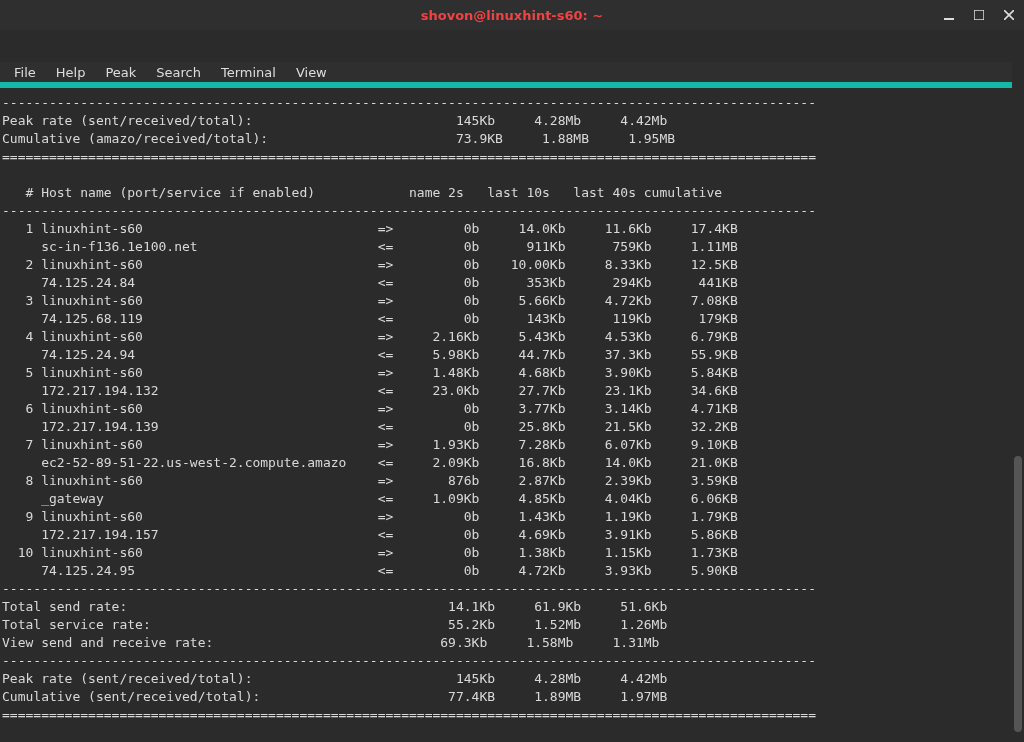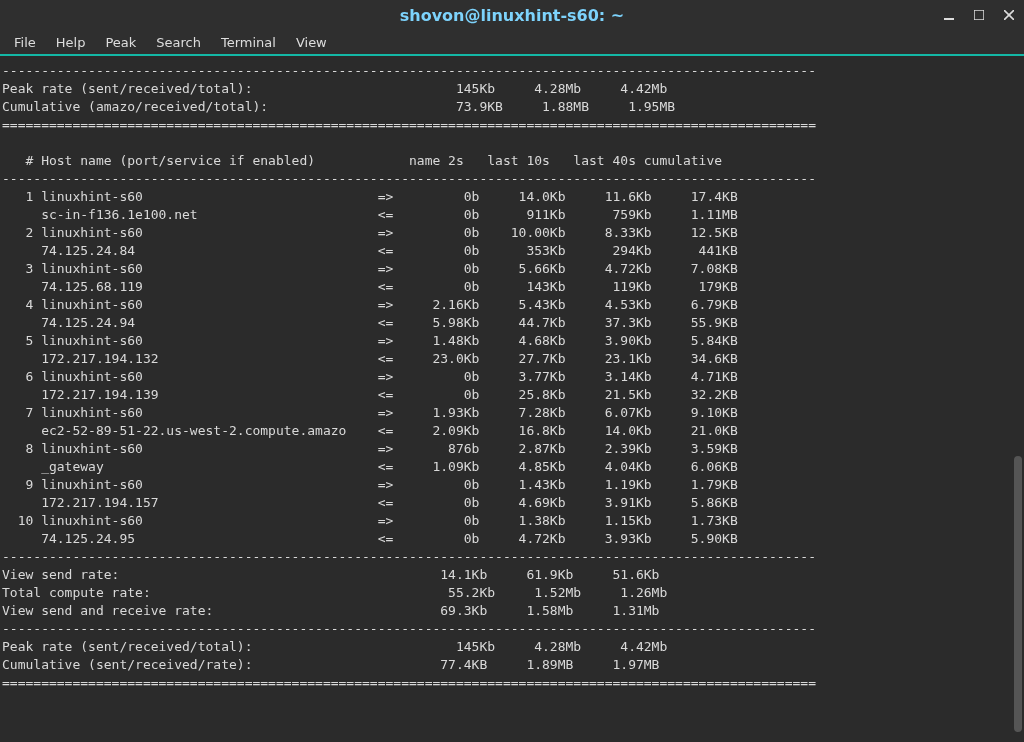--- a/index.html
+++ b/index.html
@@ -8,28 +8,28 @@
     font-family: "DejaVu Sans Mono", "Liberation Mono", monospace;
     font-size: 13px;
     color: #d0d0d0;
     width: 1024px;
     height: 742px;
     overflow: hidden;
     position: relative;
   }
   .titlebar {
     background: #2f2f2f;
-    color: #7dd3fc;
+    color: #ef4444;
     height: 30px;
     display: flex;
     align-items: center;
     justify-content: center;
     position: relative;
     font-family: "DejaVu Sans", sans-serif;
-    font-size: 16px;
+    font-size: 13px;
     font-weight: bold;
   }
   .titlebar .controls {
     position: absolute;
     right: 6px;
     top: 0;
     height: 100%;
     display: flex;
     align-items: center;
     gap: 12px;
@@ -48,21 +48,22 @@
   .menubar {
     background: #2f2f2f;
     height: 26px;
     display: flex;
     align-items: center;
     padding: 0 4px;
     gap: 0;
     font-family: "DejaVu Sans", sans-serif;
     font-size: 13px;
     color: #ddd;
-    border-bottom: 2px solid #14b8a6;
+    border-bottom: 6px solid #14b8a6;
+    margin-top: 32px;
   }
   .menubar .mitem {
     padding: 3px 10px;
     cursor: pointer;
   }
   .terminal {
     background: #2b2b2b;
     padding: 6px 2px 2px 2px;
     white-space: pre;
     font-family: "DejaVu Sans Mono", "Liberation Mono", monospace;
@@ -146,24 +147,24 @@
 <span>     172.217.194.139                            &lt;=         0b     25.8Kb     21.5Kb     32.2KB</span>
 <span>   7 linuxhint-s60                              =&gt;     1.93Kb     7.28Kb     6.07Kb     9.10KB</span>
 <span>     ec2-52-89-51-22.us-west-2.compute.amazo    &lt;=     2.09Kb     16.8Kb     14.0Kb     21.0KB</span>
 <span>   8 linuxhint-s60                              =&gt;       876b     2.87Kb     2.39Kb     3.59KB</span>
 <span>     _gateway                                   &lt;=     1.09Kb     4.85Kb     4.04Kb     6.06KB</span>
 <span>   9 linuxhint-s60                              =&gt;         0b     1.43Kb     1.19Kb     1.79KB</span>
 <span>     172.217.194.157                            &lt;=         0b     4.69Kb     3.91Kb     5.86KB</span>
 <span>  10 linuxhint-s60                              =&gt;         0b     1.38Kb     1.15Kb     1.73KB</span>
 <span>     74.125.24.95                               &lt;=         0b     4.72Kb     3.93Kb     5.90KB</span>
 <span>--------------------------------------------------------------------------------------------------------</span>
-<span>View send rate:                                         14.1Kb     61.9Kb     51.6Kb</span>
-<span>Total compute rate:                                      55.2Kb     1.52Mb     1.26Mb</span>
+<span>Total send rate:                                         14.1Kb     61.9Kb     51.6Kb</span>
+<span>Total service rate:                                      55.2Kb     1.52Mb     1.26Mb</span>
 <span>View send and receive rate:                             69.3Kb     1.58Mb     1.31Mb</span>
 <span>--------------------------------------------------------------------------------------------------------</span>
 <span>Peak rate (sent/received/total):                          145Kb     4.28Mb     4.42Mb</span>
-<span>Cumulative (sent/received/rate):                        77.4KB     1.89MB     1.97MB</span>
+<span>Cumulative (sent/received/total):                        77.4KB     1.89MB     1.97MB</span>
 <span>========================================================================================================</span>
 </div>
 
 <div class="scrollbar">
   <div class="thumb"></div>
 </div>
 
 </body></html>

